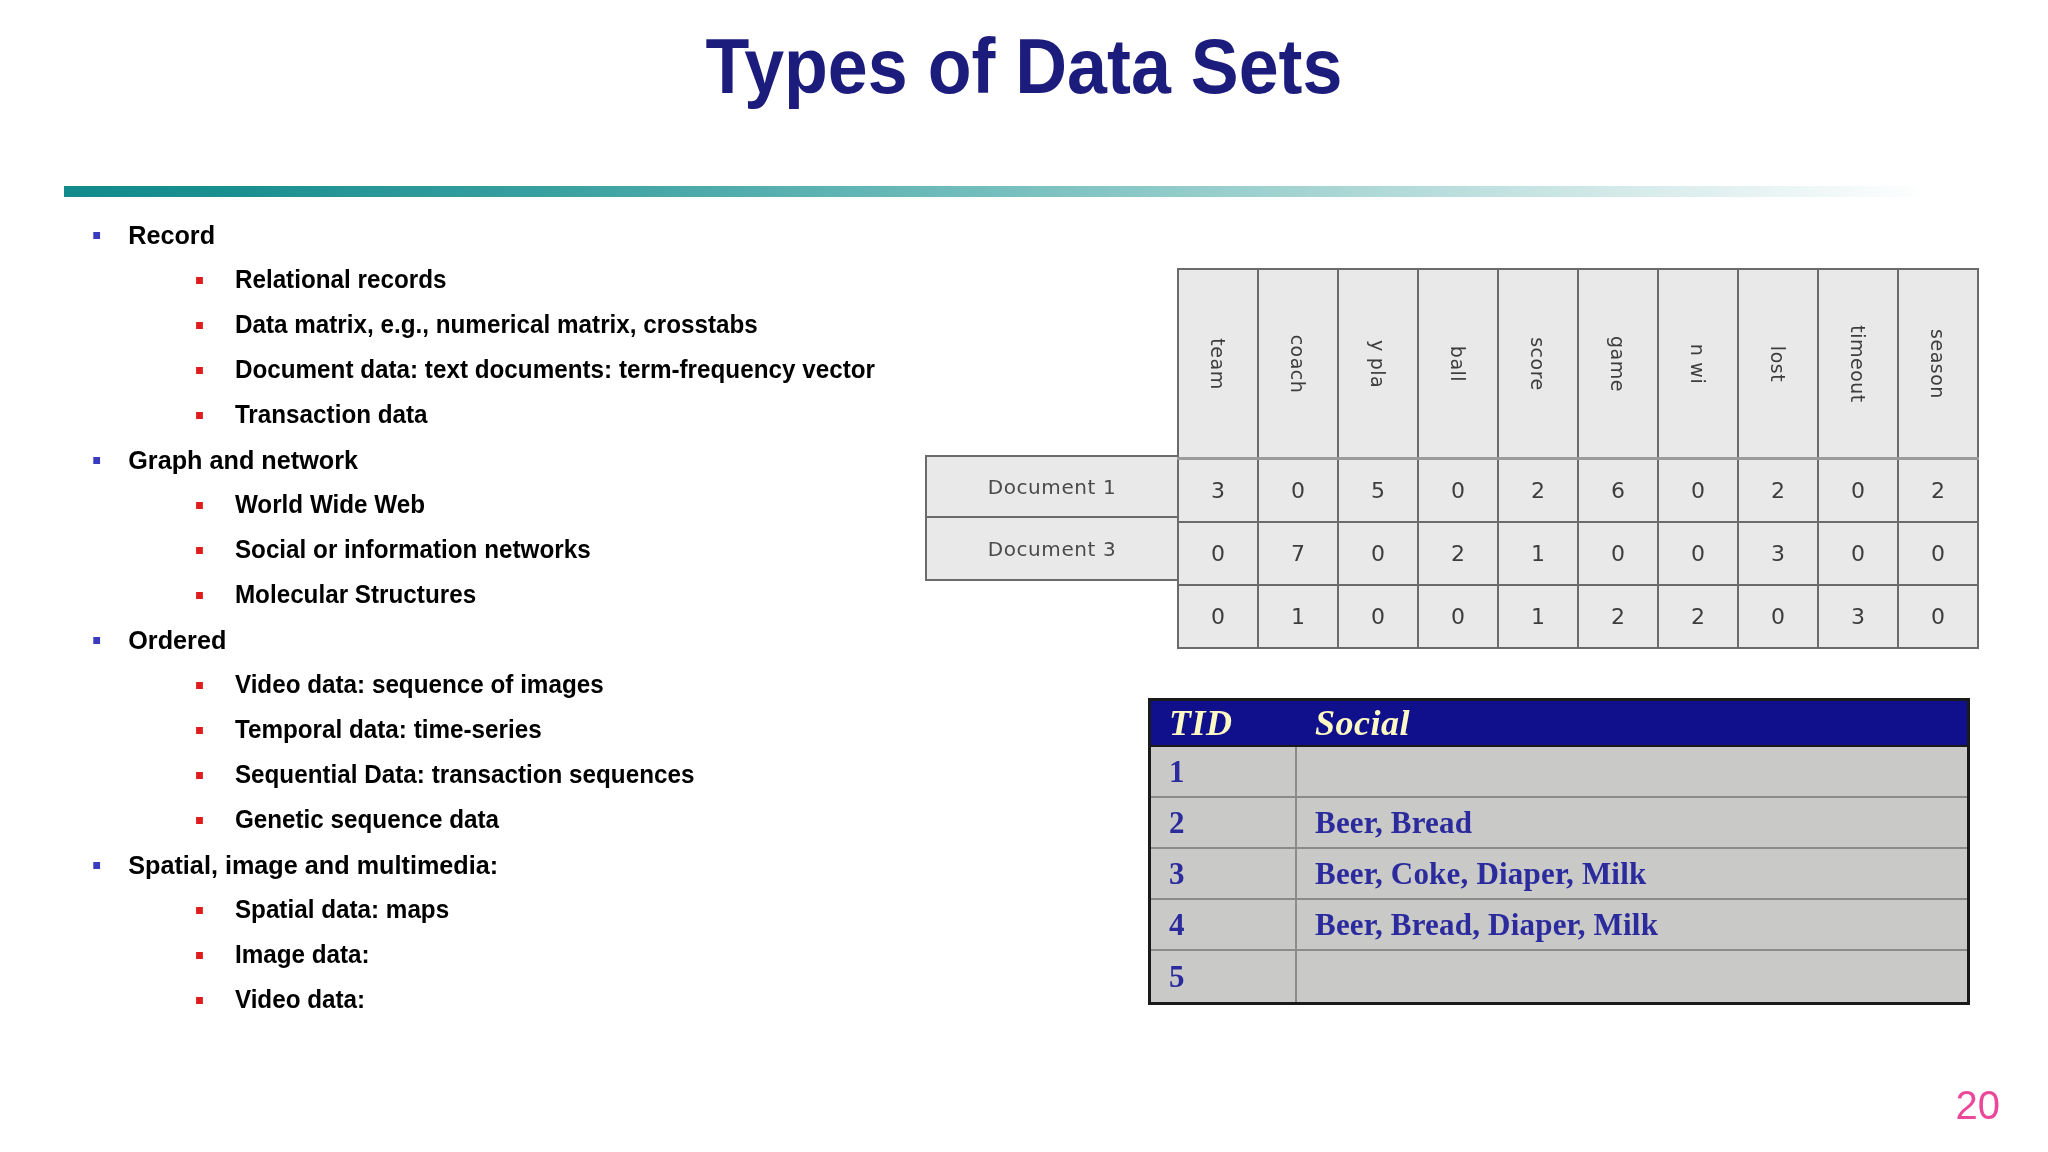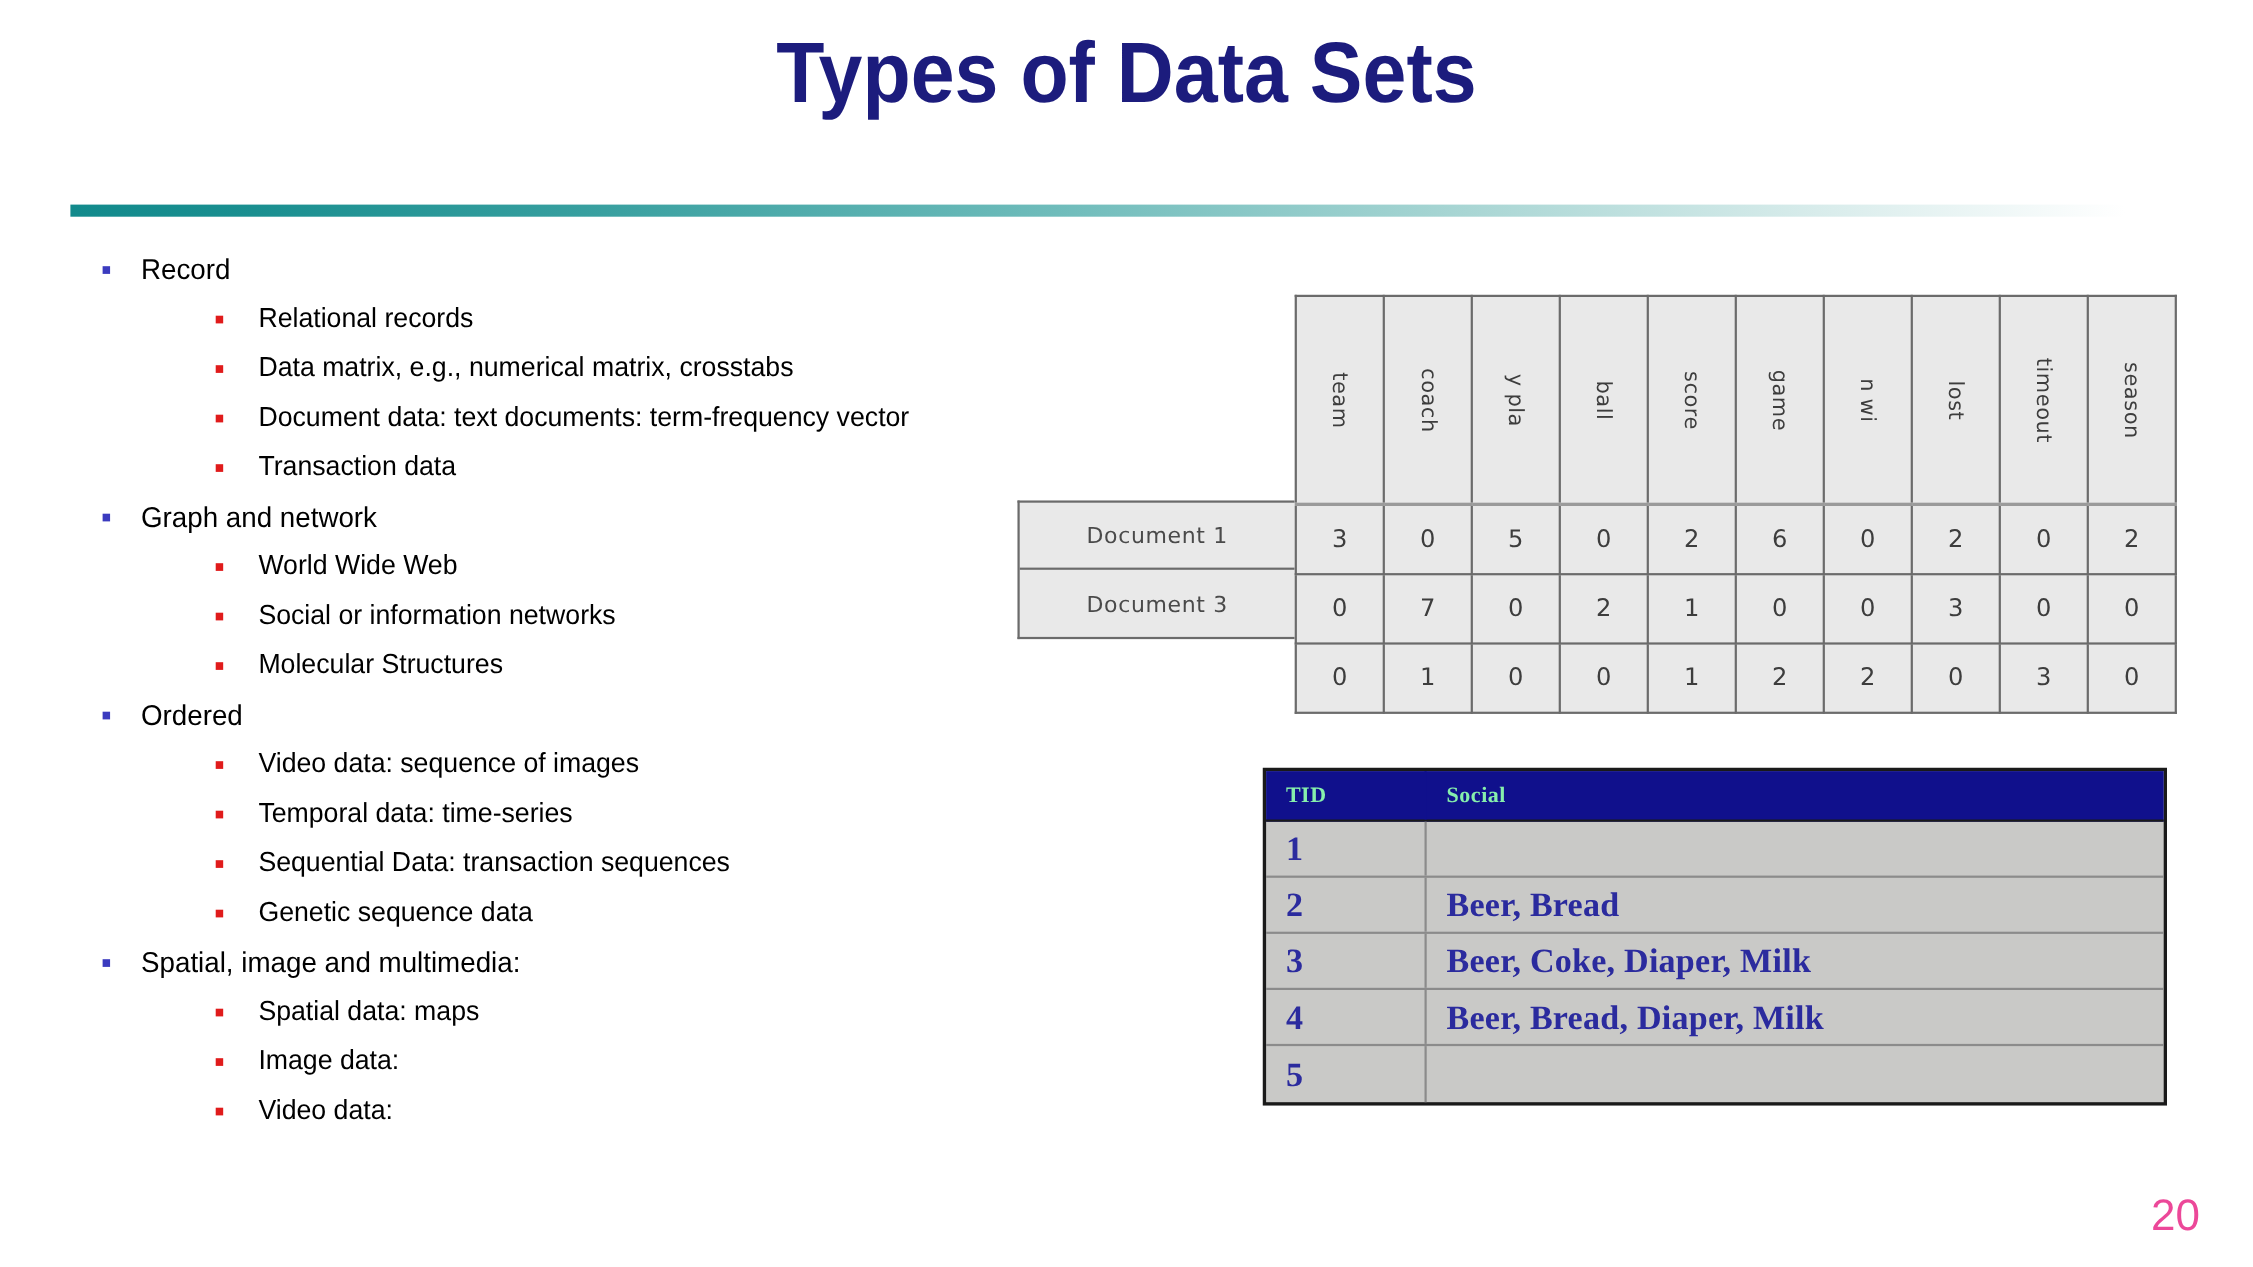--- a/index.html
+++ b/index.html
@@ -48,22 +48,23 @@
         #6fbcbb 48%,
         #a9d6d4 68%,
         #d8eceb 85%,
         #ffffff 100%);
   }
 
   
   .bullets {
     position: absolute;
     left: 70px;
-    top: 222px;
+    top: 212px;
     width: 920px;
+    font-weight: bold;
   }
   .b1 {
     position: relative;
     padding-left: 60px;
     font-size: 26px;
     color: #000000;
     line-height: 1.0;
     height: 45px;
     display: flex;
     align-items: center;
@@ -206,23 +207,24 @@
   .txn-c2 {
     flex: 1;
     display: flex;
     align-items: center;
     padding-left: 18px;
     box-sizing: border-box;
   }
   .txn-head .txn-c1,
   .txn-head .txn-c2 {
     border-right: none;
-    color: #86efac;
+    color: #fef9c3;
+    font-style: italic;
     font-weight: 700;
-    font-size: 20px;
+    font-size: 36px;
     letter-spacing: 0.5px;
   }
   .txn-head .txn-c1 { border-right: 2px solid #10108c; }
   .txn-body-cell {
     color: #2b2b9e;
     font-weight: 700;
     font-size: 31px;
     letter-spacing: 0.2px;
   }
 

